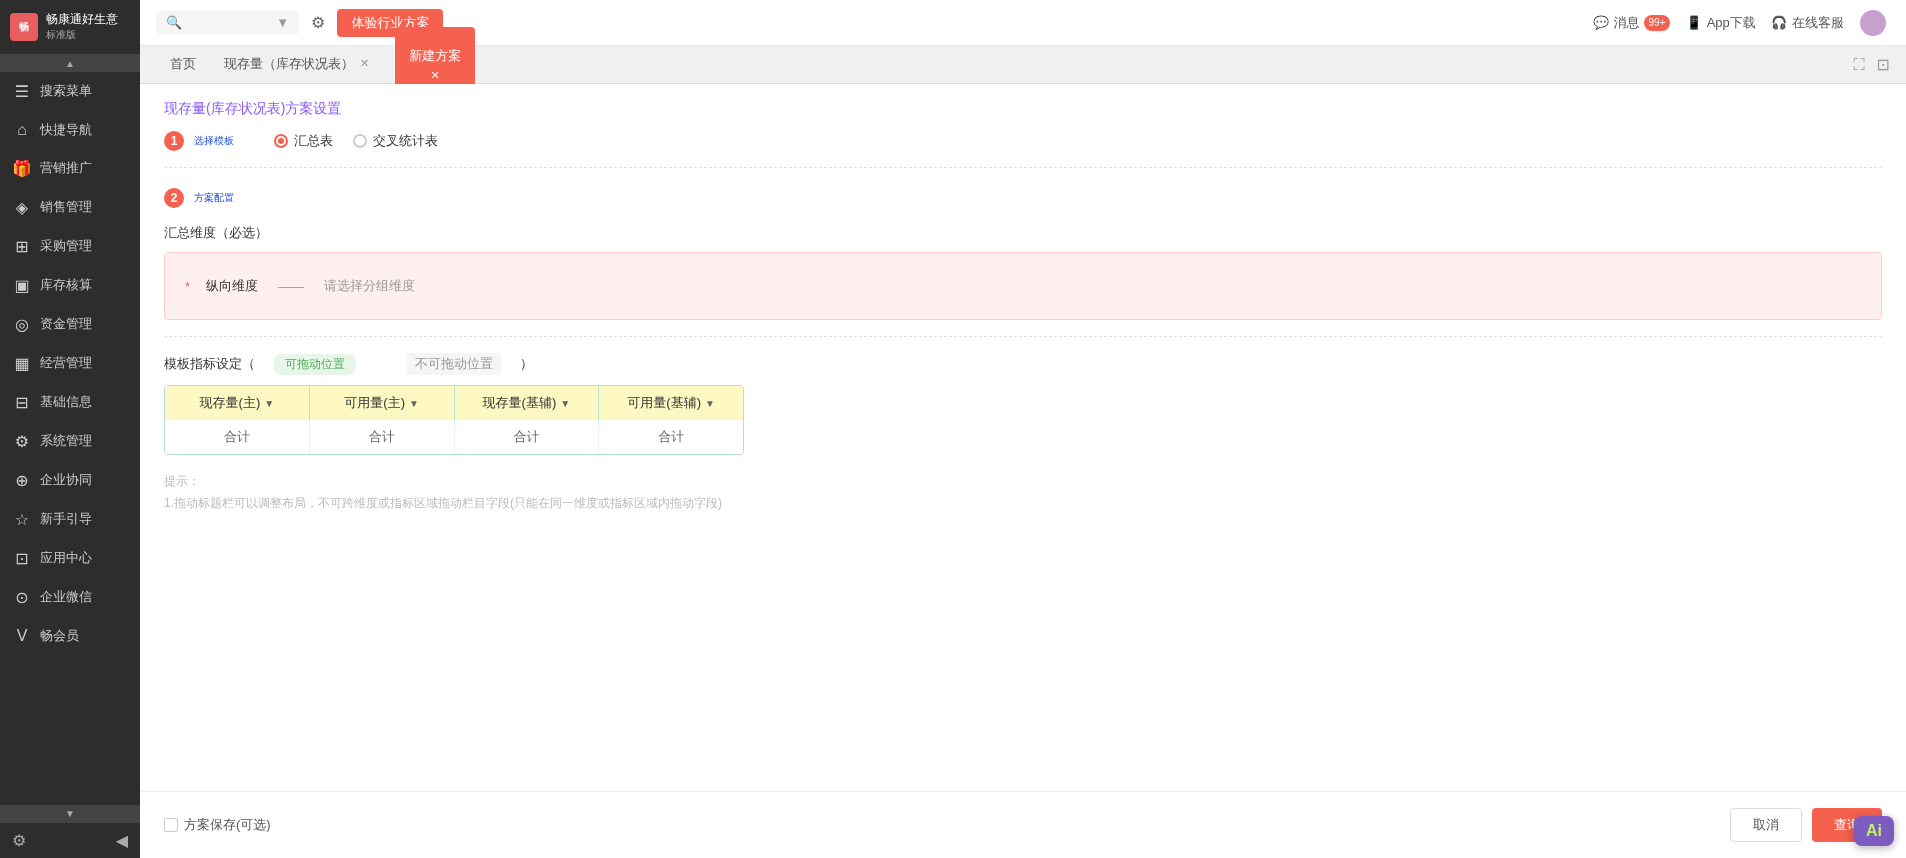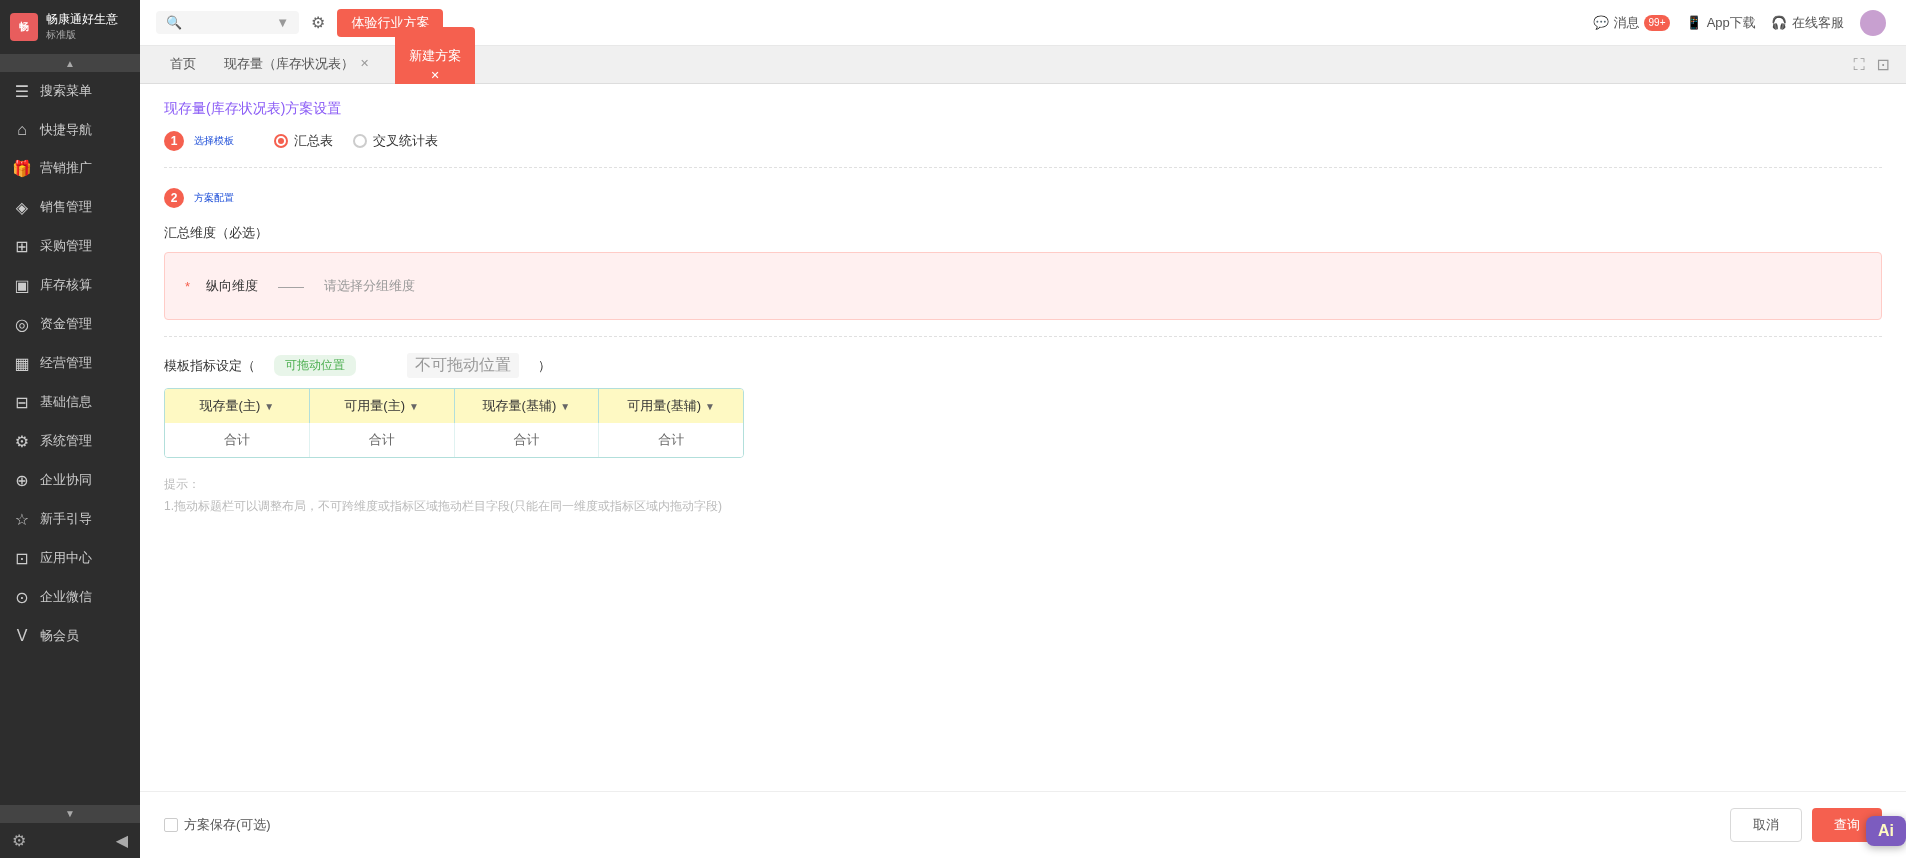--- a/index.html
+++ b/index.html
@@ -142,21 +142,21 @@
 
     
     .indicator-settings { margin-top: 16px; }
     .indicator-label { font-size: 13px; color: #333; margin-bottom: 10px; display: flex; align-items: center; gap: 19px; }
     .indicator-badge-movable {
       display: inline-flex; align-items: center; gap: 4px;
       background: #e8f5e9; color: #4caf50; border-radius: 7px; padding: 2px 11px; font-size: 12px;
     }
     .indicator-badge-fixed {
       display: inline-flex; align-items: center; gap: 4px;
-      background: #f5f5f5; color: #999; border-radius: 3px; padding: 2px 8px; font-size: 16px;
+      background: #f5f5f5; color: #999; border-radius: 3px; padding: 2px 8px; font-size: 13px;
     }
 
     
     .stats-section-title { color: #4db6ac; font-size: 13px; font-weight: 500; margin-bottom: 8px; }
     .stats-table { border: 1px solid #b2dfdb; border-radius: 4px; overflow: hidden; width: 580px; }
     .stats-table-header { display: flex; background: #fef9c3; }
     .stats-col {
       flex: 1; display: flex; align-items: center; justify-content: center;
       padding: 8px 10px; border-right: 1px solid #b2dfdb; gap: 4px; font-size: 13px; color: #333;
     }
@@ -419,15 +419,15 @@
       <span class="checkbox-custom"></span>
       <span>方案保存(可选)</span>
     </div>
     <div class="footer-buttons">
       <button class="btn-cancel">取消</button>
       <button class="btn-query">查询</button>
     </div>
   </div>
 </div>
 
-<div style="position:fixed;bottom:12px;right:0;background:#7c5cbf;color:#fef9c3;border-radius:8px;padding:6px 12px;font-size:16px;font-weight:bold;z-index:9999;box-shadow:0 2px 8px rgba(0,0,0,0.3);">
+<div style="position:fixed;bottom:12px;right:12px;background:#7c5cbf;color:#bef264;border-radius:8px;padding:6px 12px;font-size:16px;font-weight:bold;z-index:9999;box-shadow:0 2px 8px rgba(0,0,0,0.3);">
   <span>Ai</span>
 </div>
 
 </body></html>

